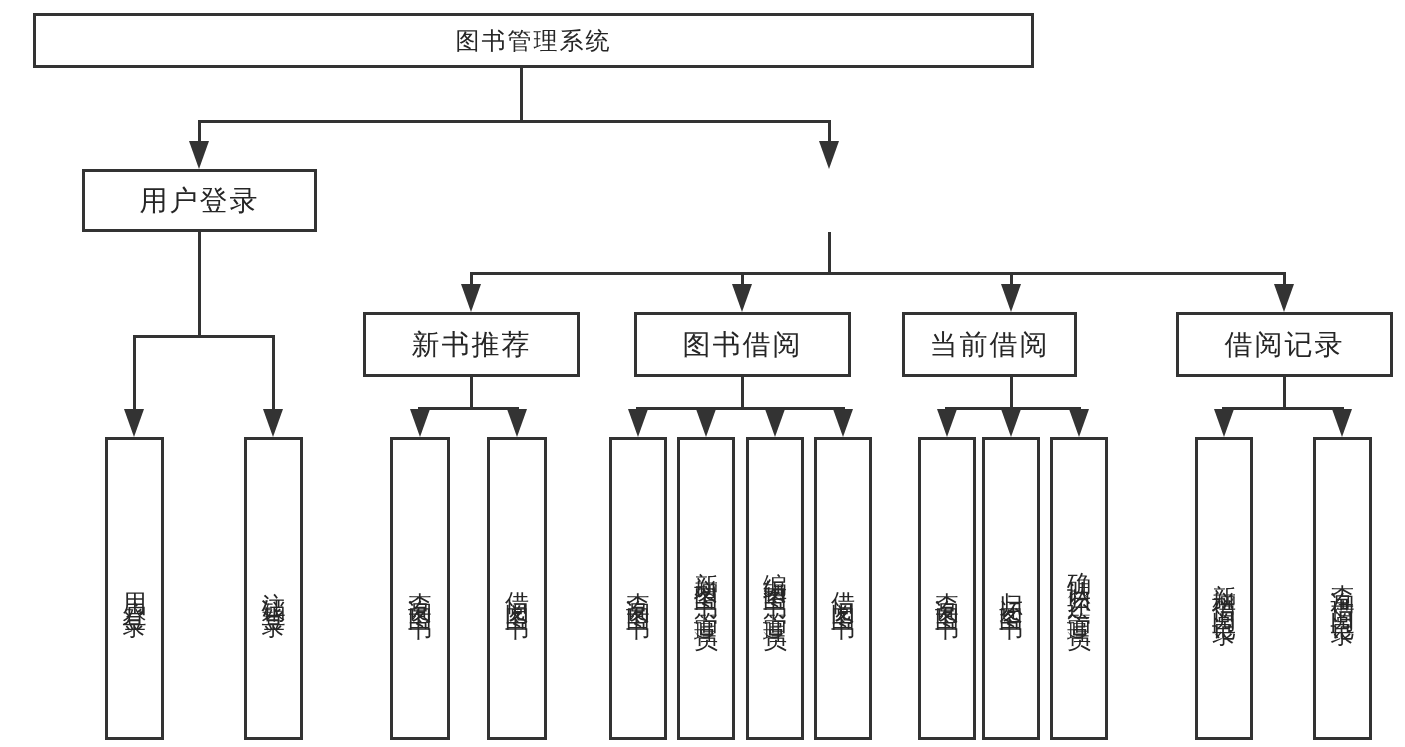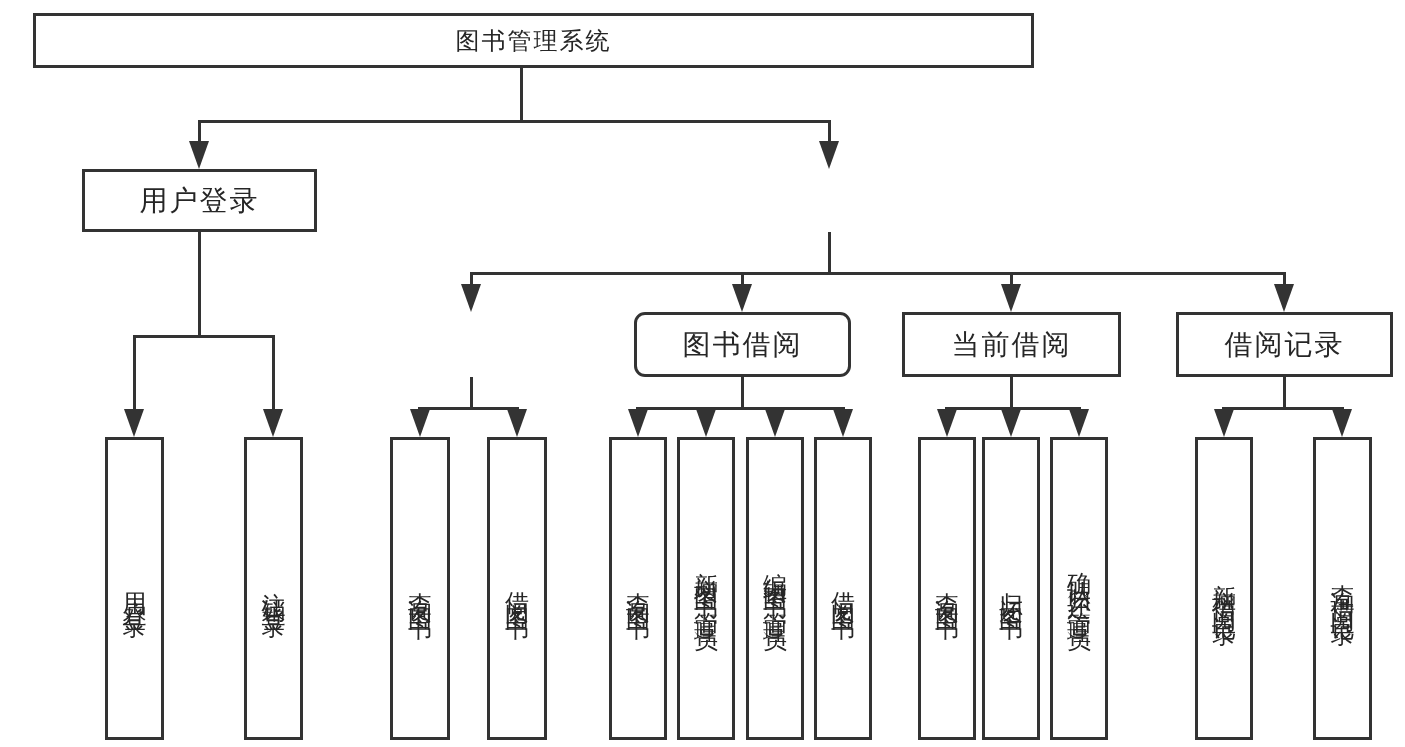--- a/index.html
+++ b/index.html
@@ -83,24 +83,27 @@
   <div class="hline" style="left:470px;top:272px;width:816px;"></div>
   <div class="vline" style="left:470px;top:272px;height:16px;"></div>
   <div class="ahead" style="left:461px;top:284px;"></div>
   <div class="vline" style="left:741px;top:272px;height:16px;"></div>
   <div class="ahead" style="left:732px;top:284px;"></div>
   <div class="vline" style="left:1010px;top:272px;height:16px;"></div>
   <div class="ahead" style="left:1001px;top:284px;"></div>
   <div class="vline" style="left:1283px;top:272px;height:16px;"></div>
   <div class="ahead" style="left:1274px;top:284px;"></div>
 
-  <div class="box hbox" style="left:634px;top:312px;width:217px;height:65px;border-radius:11px;">
+  <div class="box hbox" style="left:363px;top:312px;width:217px;height:65px;">
+    <span>新书推荐</span>
+  </div>
+  <div class="box hbox" style="left:634px;top:312px;width:217px;height:65px;">
     <span>图书借阅</span>
   </div>
-  <div class="box hbox" style="left:902px;top:312px;width:219px;height:65px;">
+  <div class="box hbox" style="left:902px;top:312px;width:175px;height:65px;">
     <span>当前借阅</span>
   </div>
   <div class="box hbox" style="left:1176px;top:312px;width:217px;height:65px;">
     <span>借阅记录</span>
   </div>
 
   <div class="vline" style="left:198px;top:232px;height:103px;"></div>
   <div class="hline" style="left:133px;top:335px;width:142px;"></div>
   <div class="vline" style="left:133px;top:335px;height:75px;"></div>
   <div class="ahead" style="left:124px;top:409px;"></div>

